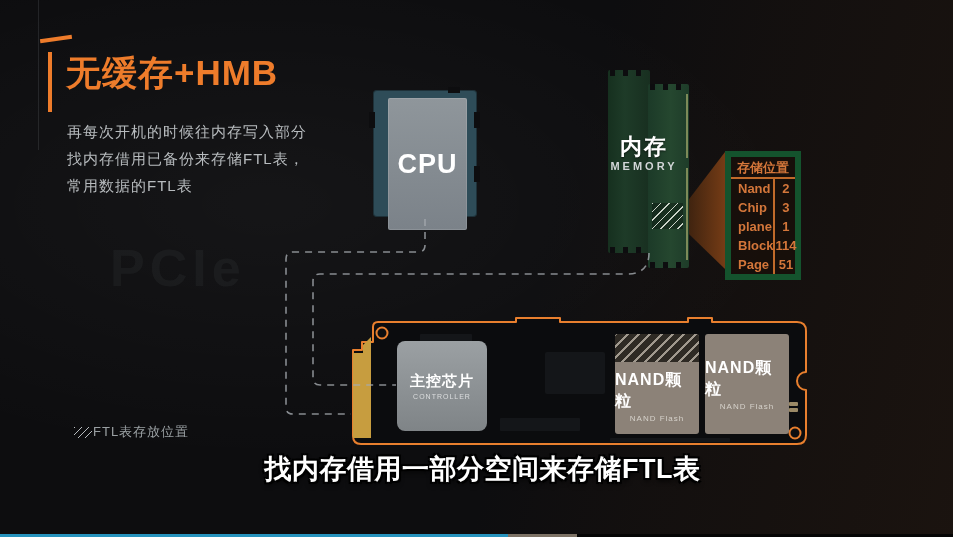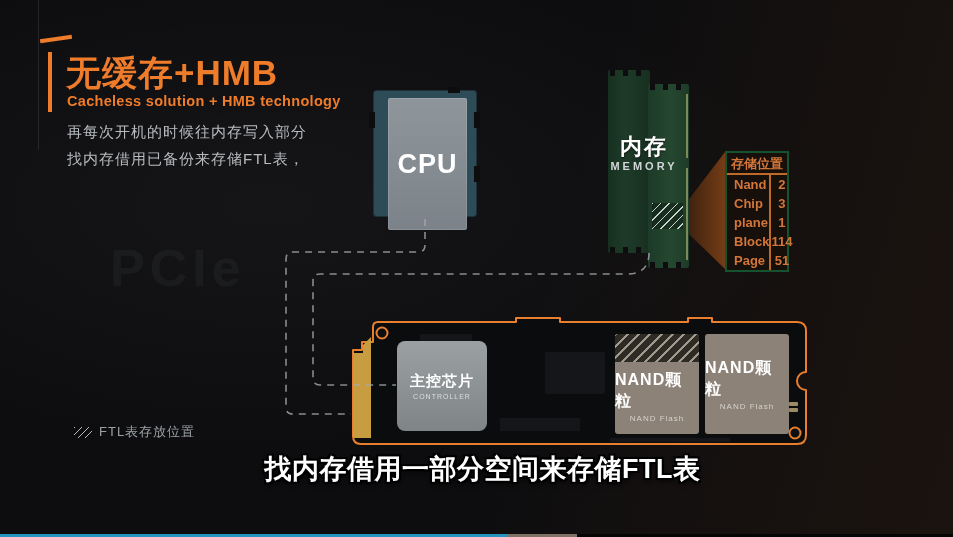--- a/index.html
+++ b/index.html
@@ -40,21 +40,21 @@
   .mem-contact{left:686px;width:2px;background:#7c8a58;}
   .mem-hatch{left:652px;top:203px;width:31px;height:26px;
     background:rgba(0,0,0,0.30);
     background-image:repeating-linear-gradient(135deg,rgba(235,240,230,0.85) 0 1px,transparent 1px 6px);}
   .mem-label{left:598px;width:92px;top:132px;text-align:center;color:#fff;font-size:22px;font-weight:bold;letter-spacing:2px;text-shadow:0 1px 2px rgba(0,0,0,0.6);}
   .mem-sublabel{left:598px;width:92px;top:160px;text-align:center;color:#d3d6d8;font-size:11px;font-weight:bold;letter-spacing:3px;}
   
   .wedge{left:684px;top:152px;width:41px;height:117px;
     background:linear-gradient(90deg,rgba(66,36,14,0.80),rgba(122,62,22,0.95));
     clip-path:polygon(0% 46%, 100% 0%, 100% 100%, 0% 66%);}
-  .loc-table{left:725px;top:151px;width:64px;border:2px solid #14532d;background:rgba(26,15,7,0.55);}
+  .loc-table{left:725px;top:151px;width:76px;border:6px solid #14532d;background:rgba(26,15,7,0.55);}
   .loc-head{height:22px;line-height:21px;text-align:center;font-size:13px;font-weight:bold;border-bottom:2px solid #c06a2a;}
   .loc-body{display:flex;}
   .loc-col-l{width:47px;border-right:2px solid #c06a2a;}
   .loc-col-r{flex:1;}
   .loc-cell{height:19px;line-height:19px;font-size:13px;font-weight:bold;}
   .loc-col-l .loc-cell{padding-left:7px;}
   .loc-col-r .loc-cell{text-align:center;}
   .tbl-orange{color:#d3763a;}
   
   .controller{left:397px;top:341px;width:90px;height:90px;border-radius:8px;
@@ -65,21 +65,21 @@
   .nand{top:334px;width:84px;height:100px;background:#8c8278;border-radius:3px;
     display:flex;flex-direction:column;align-items:center;justify-content:center;gap:2px;}
   .nand .l1{font-size:16px;font-weight:bold;color:#fff;letter-spacing:1px;}
   .nand .l2{font-size:8px;color:#d6d2cb;letter-spacing:1px;}
   .nand1{left:615px;padding-top:24px;}
   .nand2{left:705px;}
   .nand-hatch{position:absolute;left:0;top:0;width:100%;height:28px;border-radius:3px 3px 0 0;
     background:#2e2a24;
     background-image:repeating-linear-gradient(135deg,rgba(180,172,160,0.85) 0 2px,transparent 2px 8px);}
   
-  .legend{left:74px;top:423px;display:flex;align-items:center;gap:7px;}
+  .legend{left:74px;top:423px;display:flex;align-items:center;gap:1px;}
   .legend-swatch{width:18px;height:11px;
     background-image:repeating-linear-gradient(135deg,rgba(200,205,208,0.9) 0 1px,transparent 1px 5px);}
   .legend-label{font-size:13px;color:#9aa0a3;letter-spacing:1px;}
   
   .caption{left:245px;top:451px;width:475px;text-align:center;font-size:27px;font-weight:bold;color:#fff;letter-spacing:0.5px;
     text-shadow:2px 2px 0 #000,-2px 2px 0 #000,2px -2px 0 #000,-2px -2px 0 #000,0 3px 5px rgba(0,0,0,0.9);}
   
   .progress{left:0;bottom:0;width:953px;height:3px;background:#050505;}
   .progress-played{position:absolute;left:0;top:0;height:3px;background:#2693bd;}
   .progress-buffered{position:absolute;top:0;height:3px;background:#7d7265;}
@@ -89,24 +89,24 @@
 <body>
 
 <div class="canvas">
 
   <div class="abs bg-grad"></div>
   <div class="abs bg-line"></div>
 
   <div class="abs title-tick" style="background:#ee7c2b;"></div>
   <div class="abs title-bar" style="background:#ee7c2b;"></div>
   <div class="abs title" style="color:#ee7c2b;">无缓存+HMB</div>
-  <div class="abs subtitle" style="color:#ee7c2b;">Cacheless solution + HMB technology</div>
   <div class="abs desc">
     <div>再每次开机的时候往内存写入部分</div>
     <div>找内存借用已备份来存储FTL表，</div>
+    <div>常用数据的FTL表</div>
   </div>
 
   <div class="abs watermark">PCIe</div>
 
   <div class="abs wedge"></div>
 
   <div class="abs dimm dimm-back">
     <div class="dimm-teeth" style="position:absolute;left:2px;right:2px;top:0;"></div>
     <div class="dimm-teeth" style="position:absolute;left:2px;right:2px;bottom:0;"></div>
   </div>

